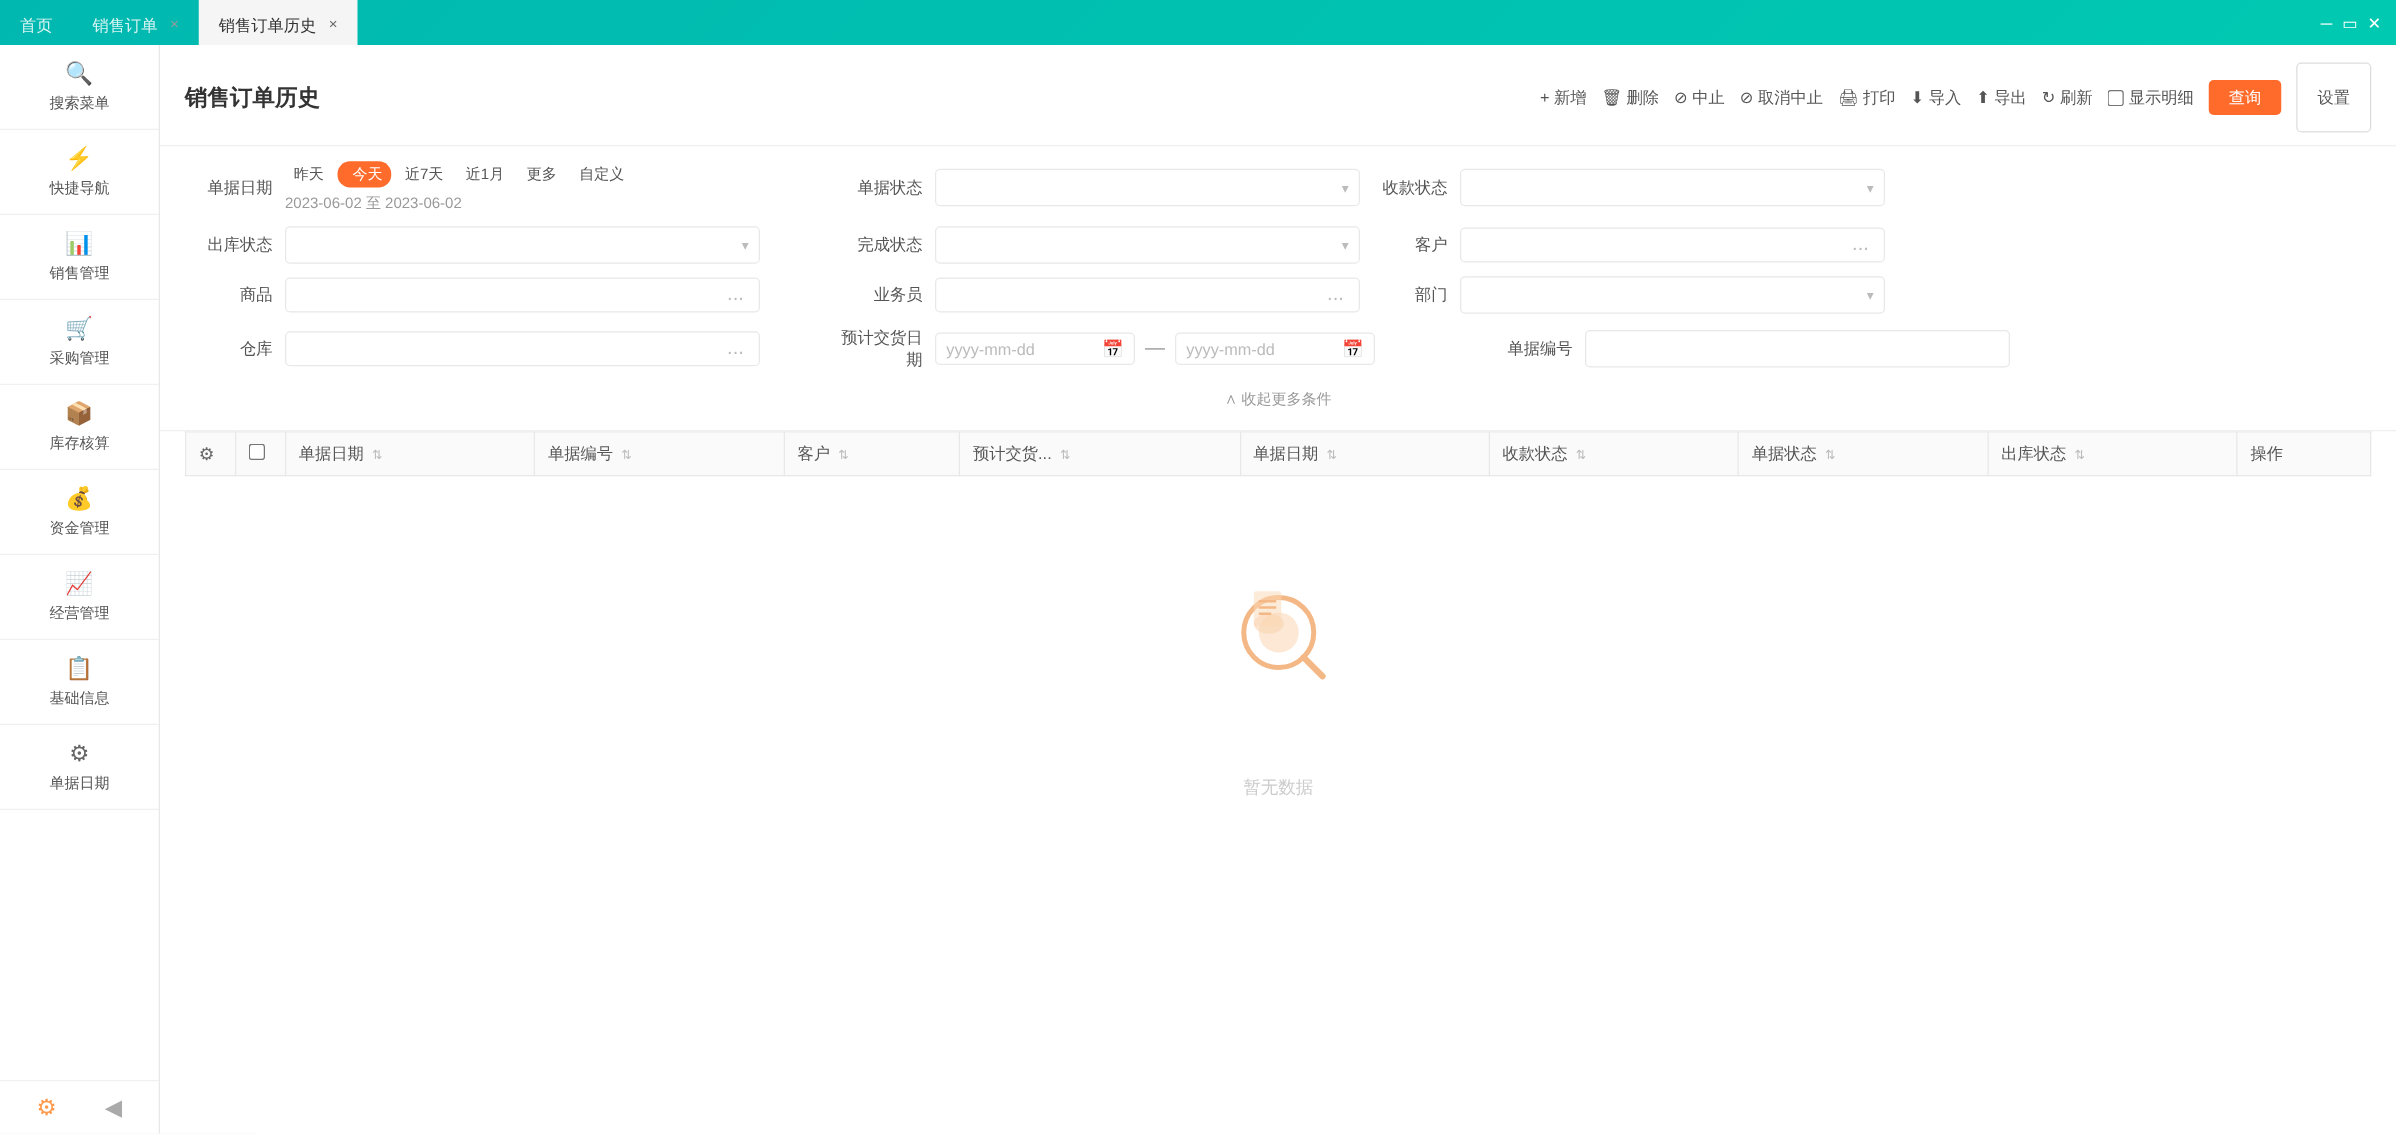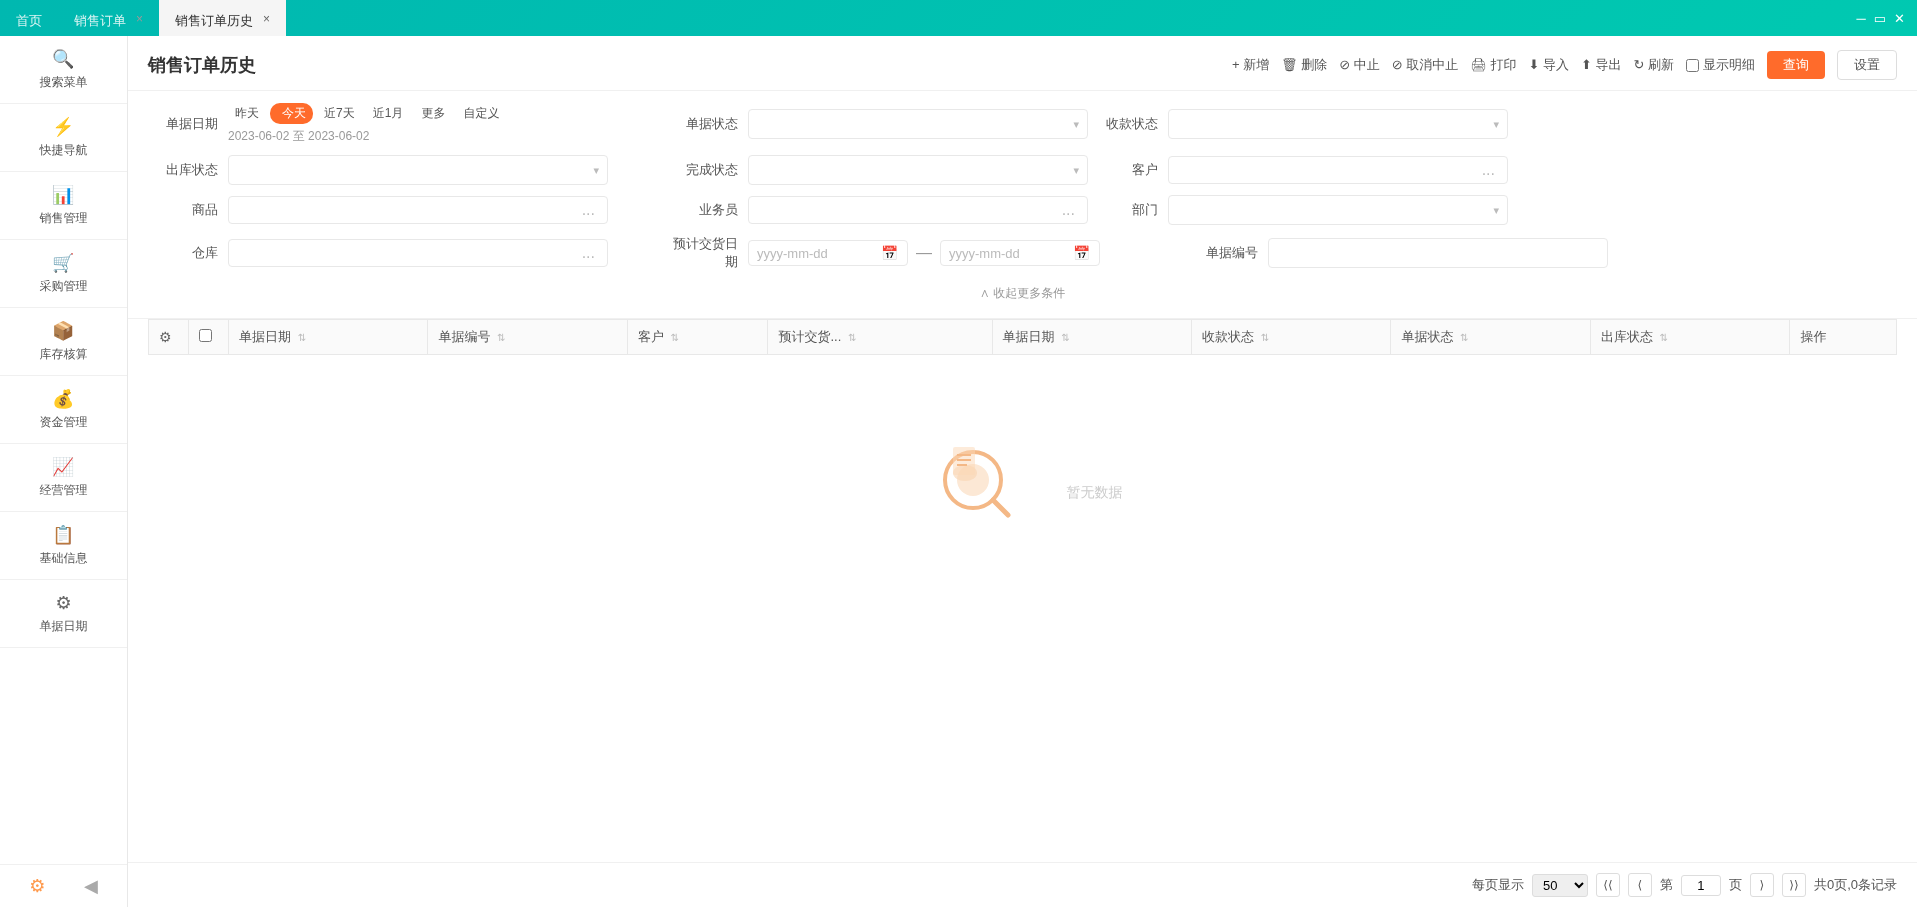--- a/index.html
+++ b/index.html
@@ -245,23 +245,23 @@
     .th-settings {
       width: 40px;
       text-align: center;
     }
     .th-checkbox { width: 40px; text-align: center; }
     .sort-icon { font-size: 10px; color: #bbb; margin-left: 3px; }
 
     
     .empty-state {
       display: flex;
-      flex-direction: row;
-      align-items: center;
-      justify-content: center;
+      flex-direction: column;
+      align-items: center;
+      justify-content: space-between;
       padding: 80px 20px;
       color: #bbb;
       font-size: 14px;
       gap: 44px;
     }
     .empty-icon {
       width: 100px;
       height: 100px;
       margin-bottom: 16px;
     }
@@ -388,21 +388,21 @@
         <span class="toolbar-btn">⊘ 取消中止</span>
         <span class="toolbar-btn" style="display:flex;align-items:center;gap:4px;">🖨 打印</span>
         <span class="toolbar-btn">⬇ 导入</span>
         <span class="toolbar-btn">⬆ 导出</span>
         <span class="toolbar-btn">↻ 刷新</span>
         <div class="checkbox-label">
           <input type="checkbox" style="">
           <span>显示明细</span>
         </div>
         <button class="toolbar-btn-primary">查询</button>
-        <button style="background:#fff;border:1px solid #ddd;padding:5px 16px;border-radius:4px;font-size:13px;cursor:pointer;color:#555;">设置</button>
+        <button style="background:#fff;border:1px solid #ddd;padding:18px 16px;border-radius:4px;font-size:13px;cursor:pointer;color:#555;">设置</button>
       </div>
     </div>
 
     <div class="filter-area">
 
       <div class="filter-row">
         <div class="filter-cell" style="max-width:520px;">
           <span class="filter-label">单据日期</span>
           <div style="display:flex;flex-direction:column;gap:4px;flex:1;">
             <div class="date-tags">
@@ -573,32 +573,15 @@
 
           <rect x="30" y="12" width="22" height="28" rx="2" fill="#fcd8b5" opacity="0.5"></rect>
           <line x1="34" y1="20" x2="48" y2="20" stroke="#f4b886" stroke-width="2"></line>
           <line x1="34" y1="25" x2="48" y2="25" stroke="#f4b886" stroke-width="2"></line>
           <line x1="34" y1="30" x2="44" y2="30" stroke="#f4b886" stroke-width="2"></line>
         </svg>
         <span style="color:#ccc;font-size:14px;">暂无数据</span>
       </div>
     </div>
 
-    <div class="pagination-bar">
-      <span>每页显示</span>
-      <select class="page-size-select">
-        <option>50</option>
-        <option>10</option>
-        <option>20</option>
-        <option>100</option>
-      </select>
-      <div class="page-btn">⟨⟨</div>
-      <div class="page-btn">⟨</div>
-      <span>第</span>
-      <input class="page-input" value="1" style="">
-      <span>页</span>
-      <div class="page-btn">⟩</div>
-      <div class="page-btn">⟩⟩</div>
-      <span>共0页,0条记录</span>
-    </div>
 
   </div>
 </div>
 
 </body></html>

